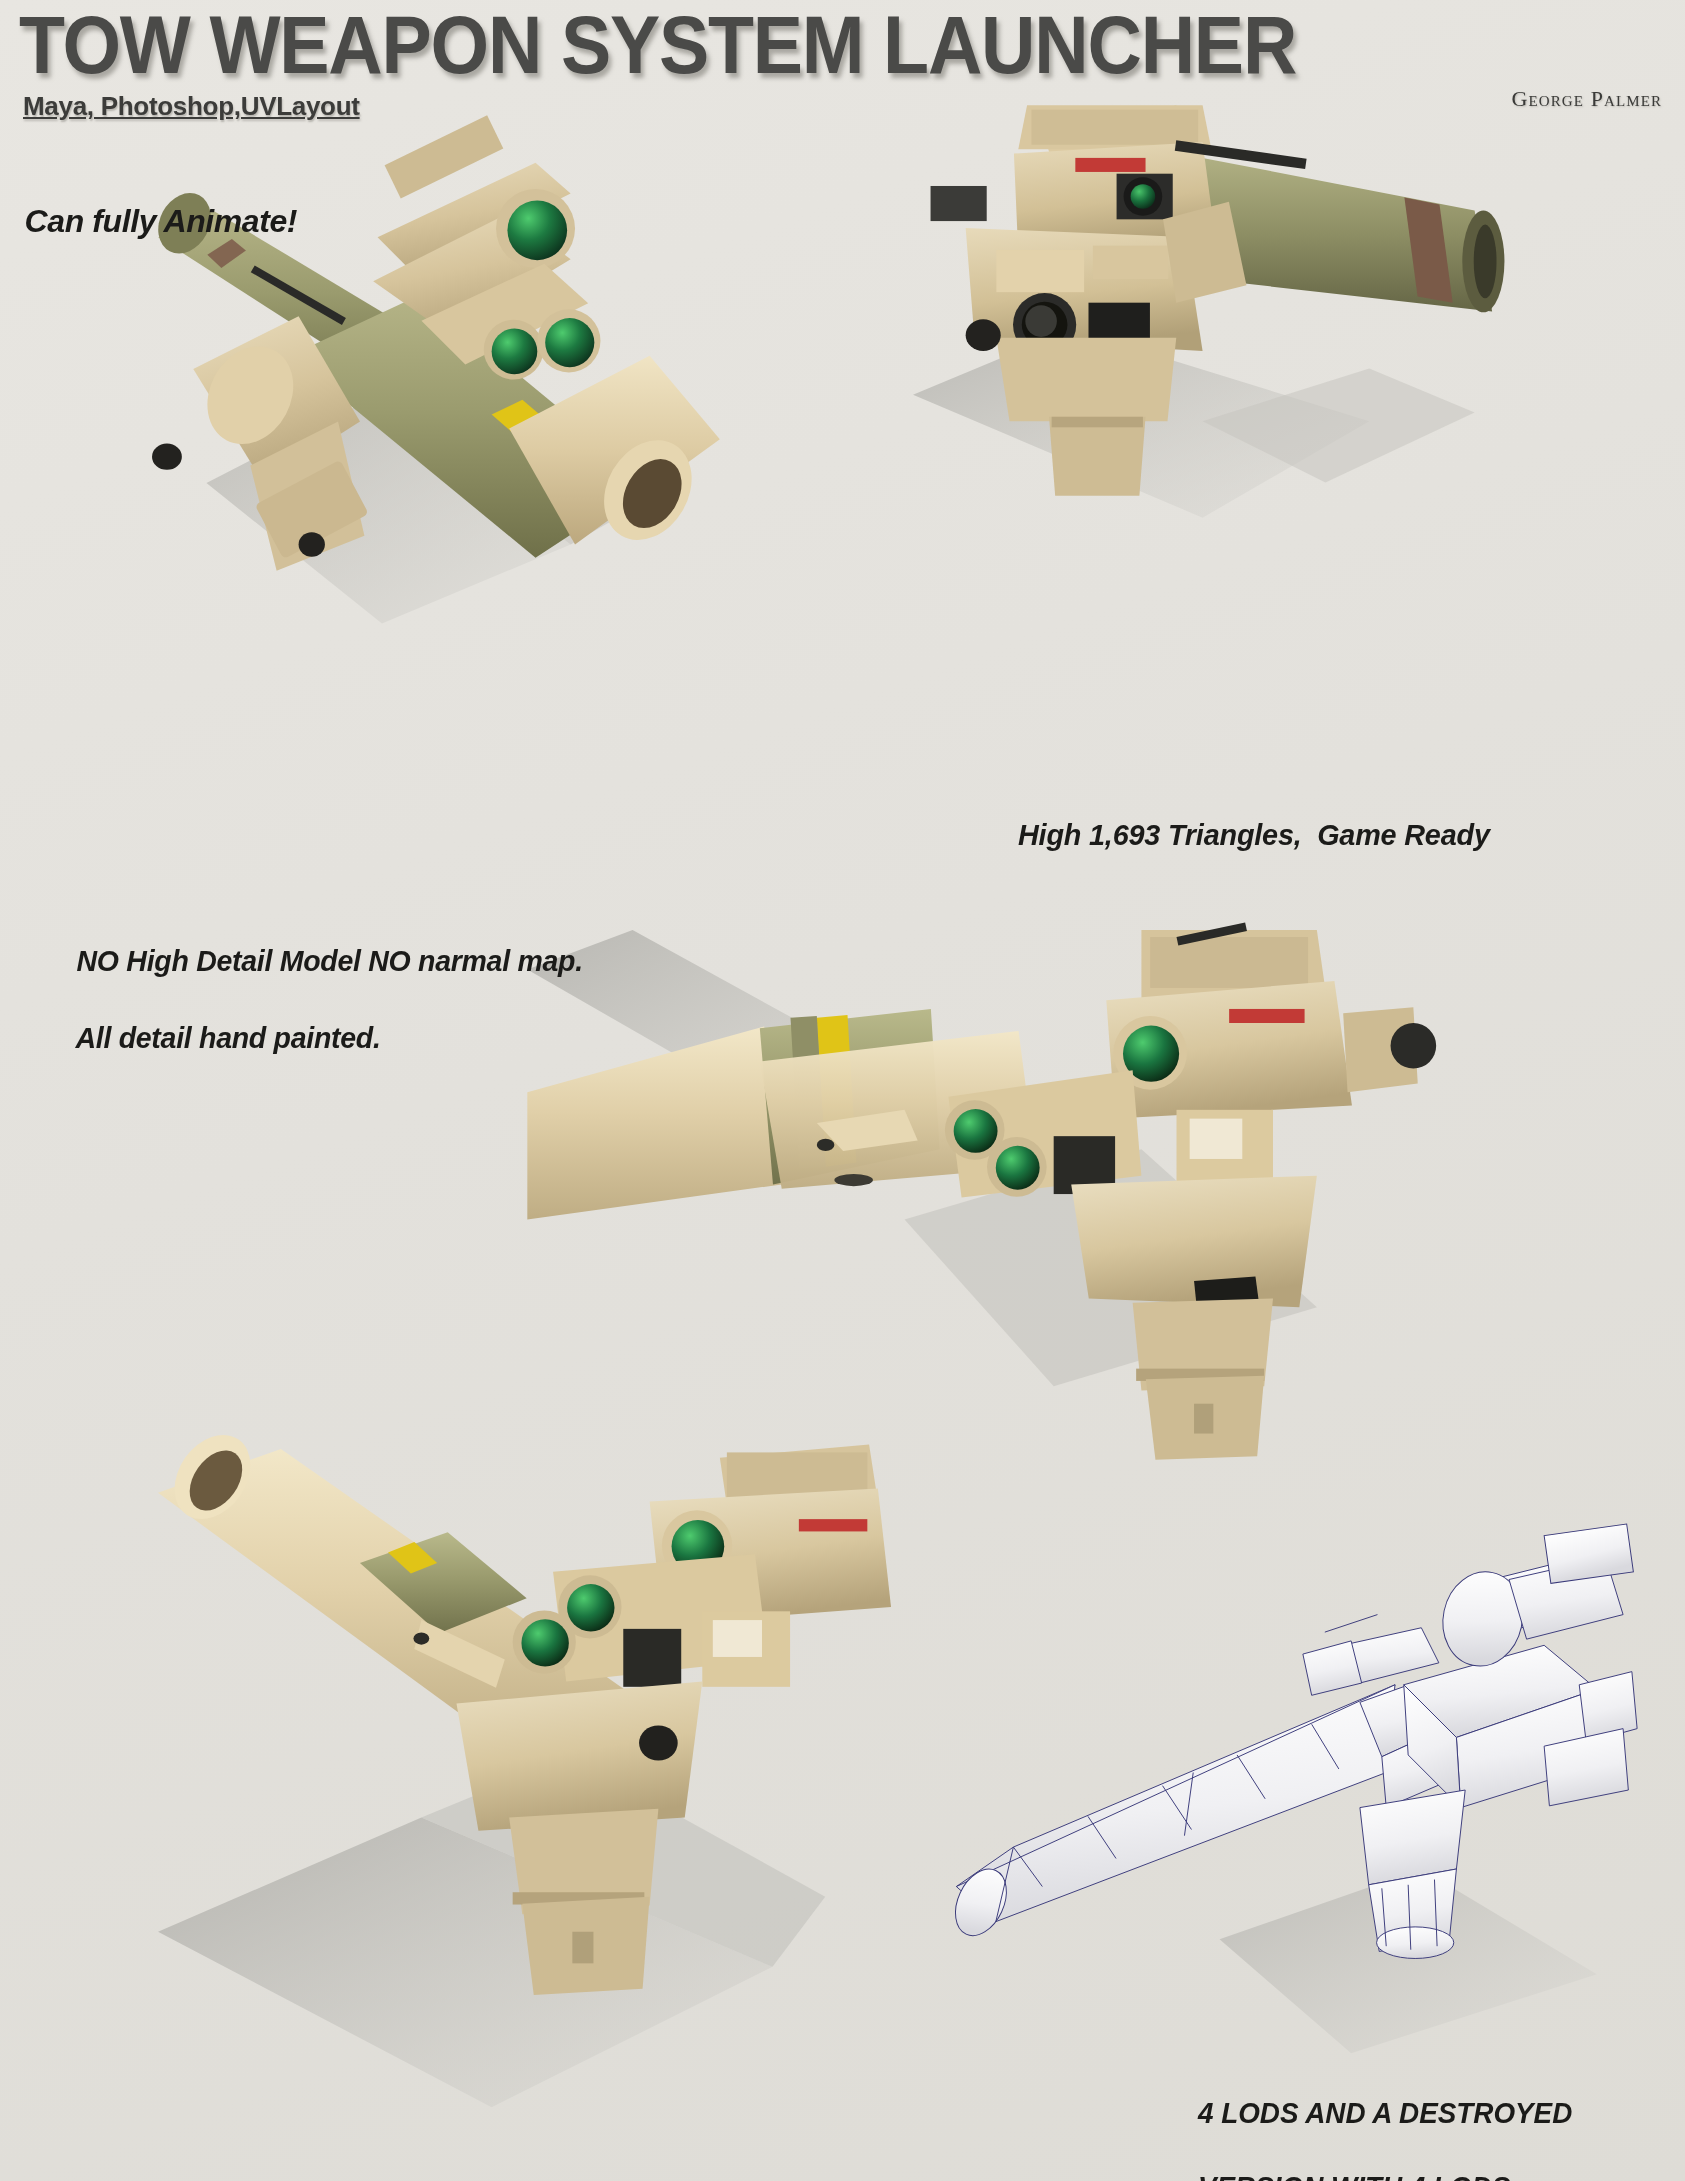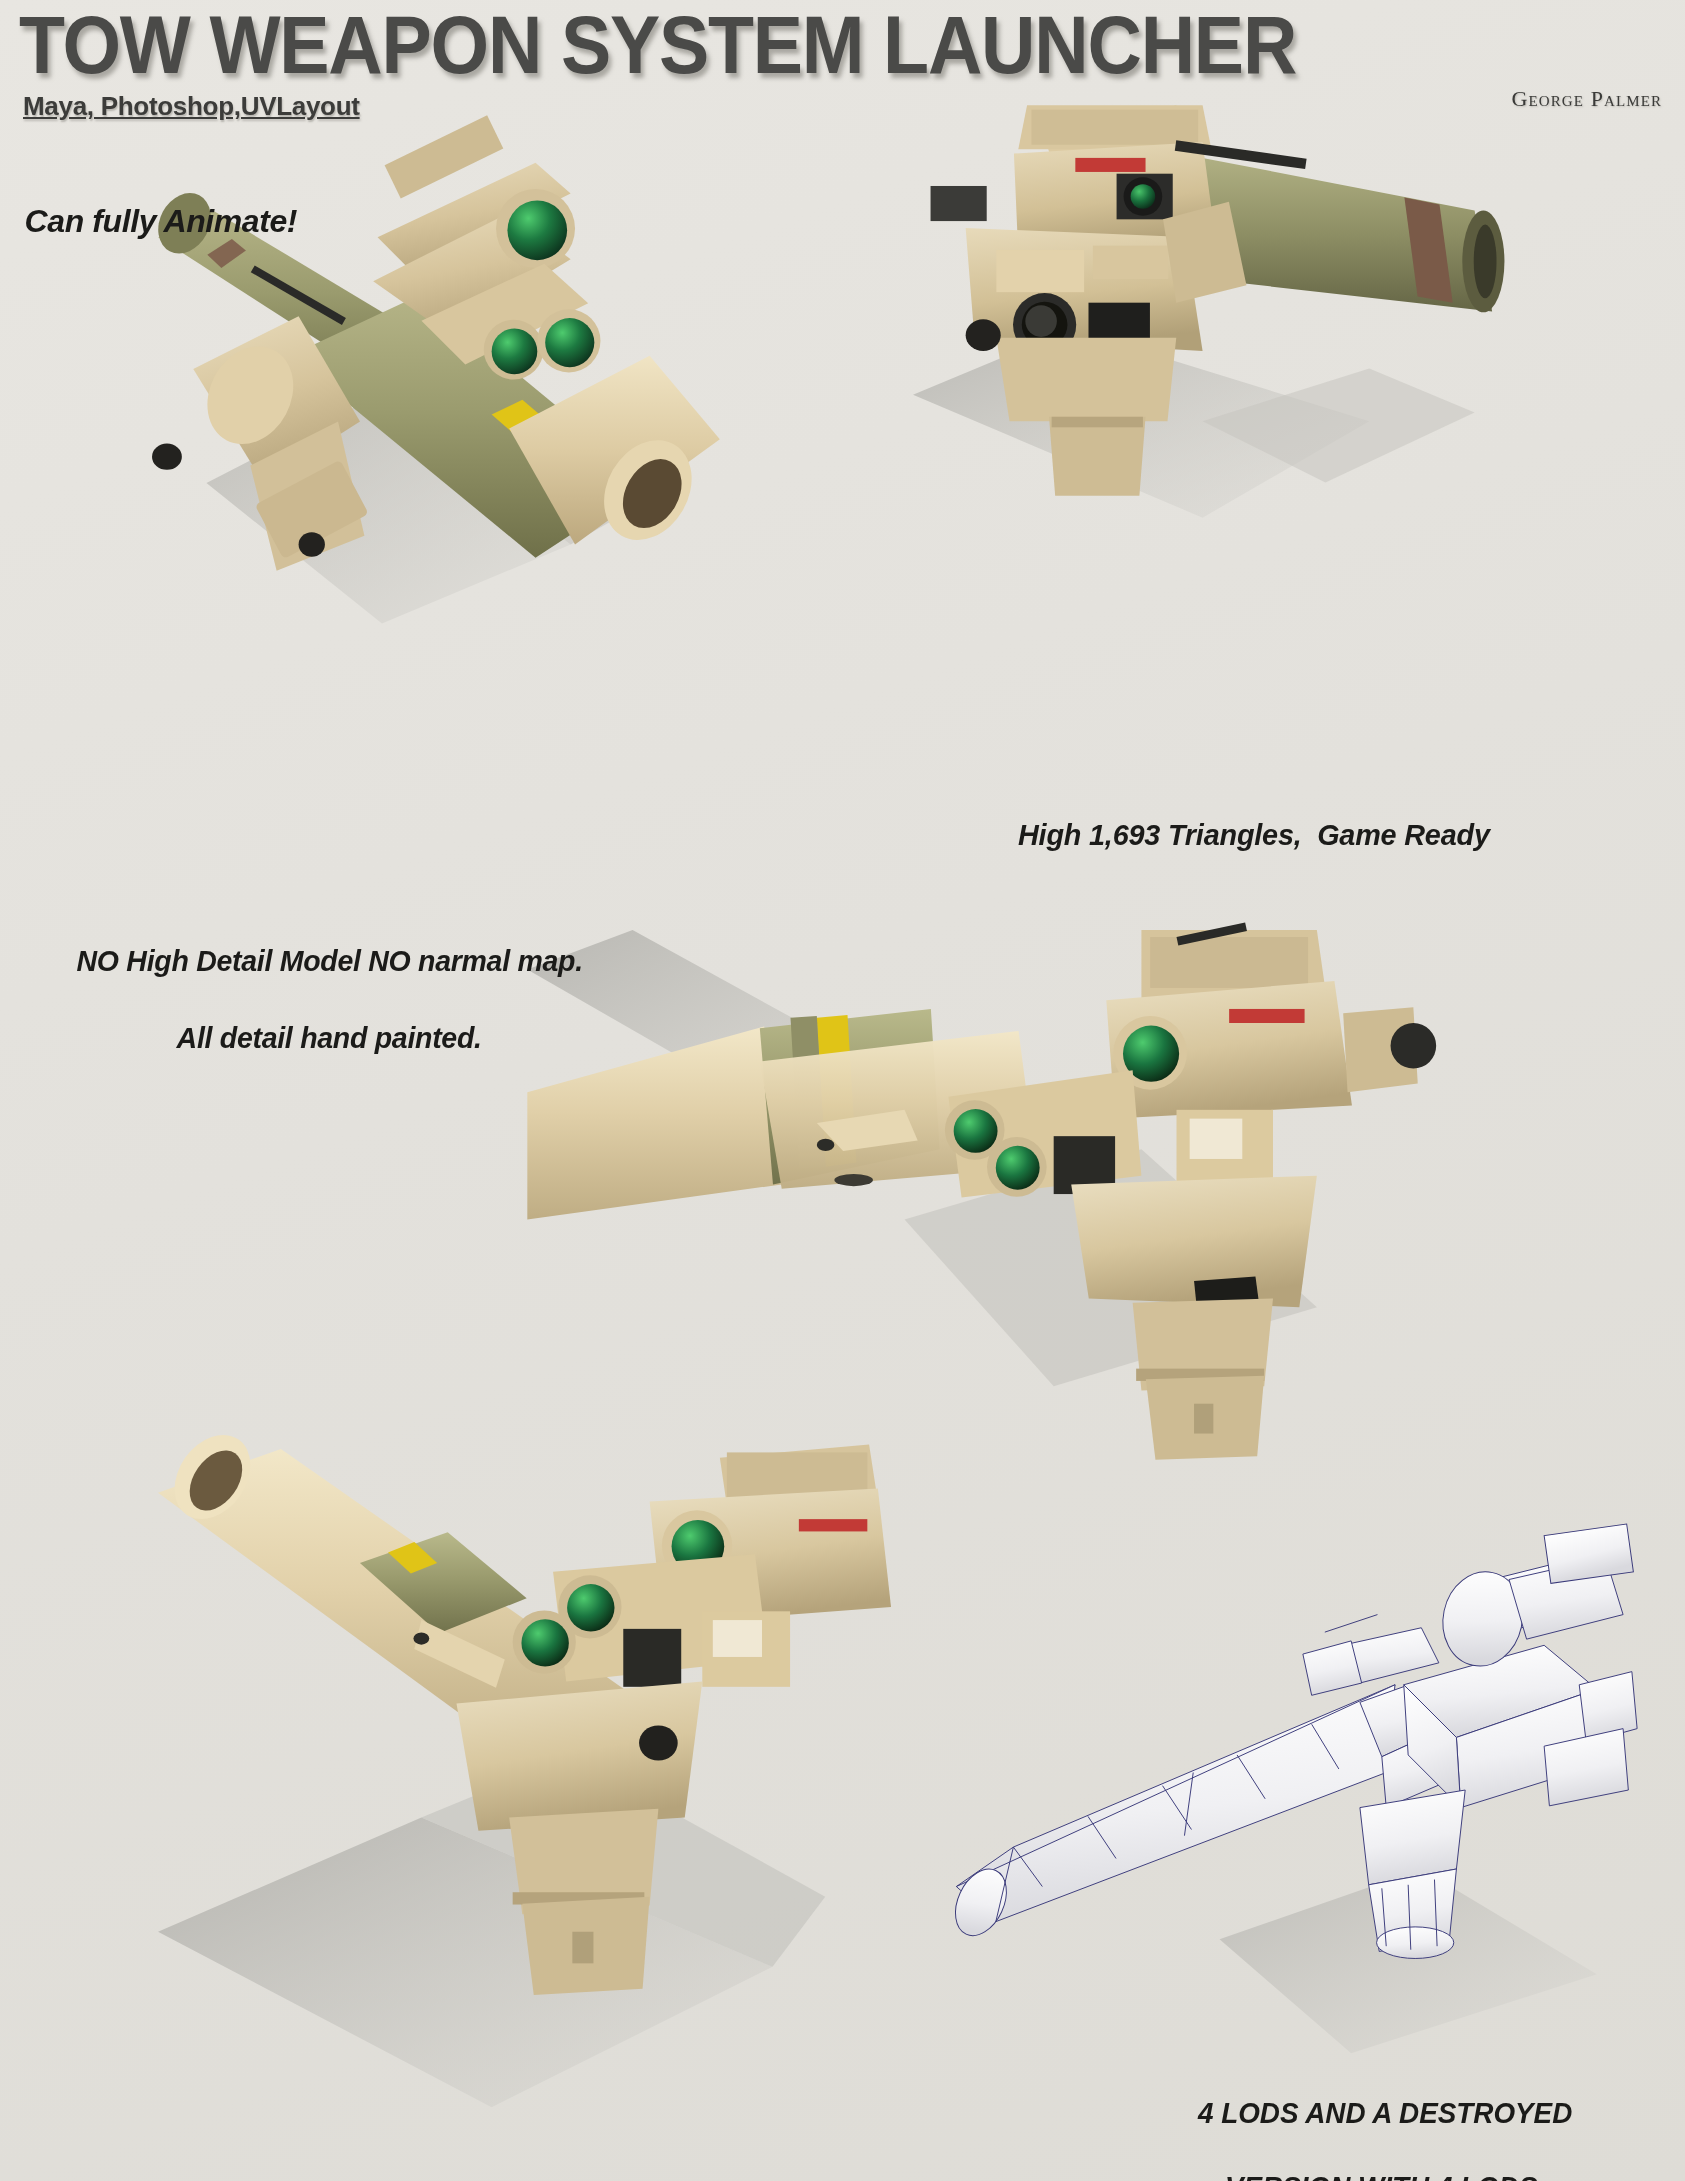--- a/index.html
+++ b/index.html
@@ -6,21 +6,20 @@
   html, body {
     width:1685px; height:2181px;
     background:#e4e2dd;
     font-family:"Liberation Sans", sans-serif;
     overflow:hidden;
   }
   #sheet {
     position:relative;
     width:1685px; height:2181px;
     background:linear-gradient(160deg,#e8e6e1 0%,#e3e1dc 45%,#dedcd6 100%);
-    text-align:center;
   }
 
   
   #title {
     position:absolute; left:19.3px; top:5.3px;
     font-size:81px; line-height:81px;
     font-weight:bold;
     letter-spacing:-1.3px;
     color:#4a4a48;
     font-family:"Liberation Sans", sans-serif;

